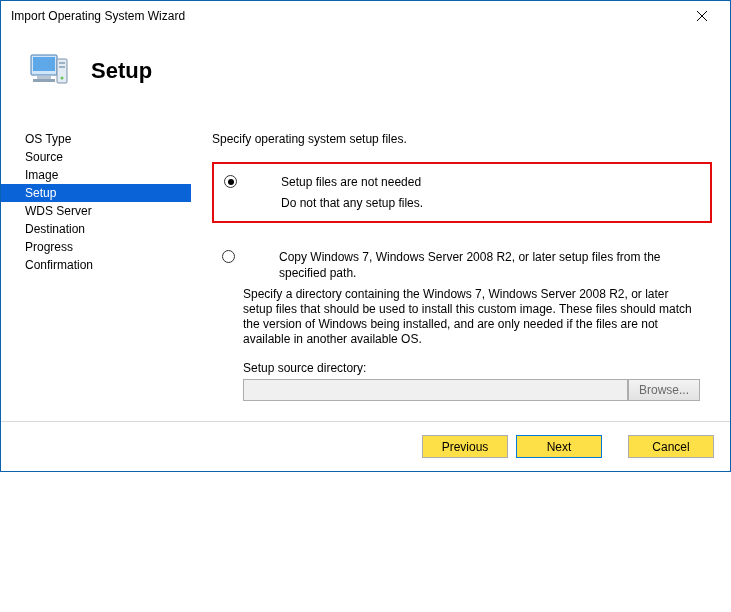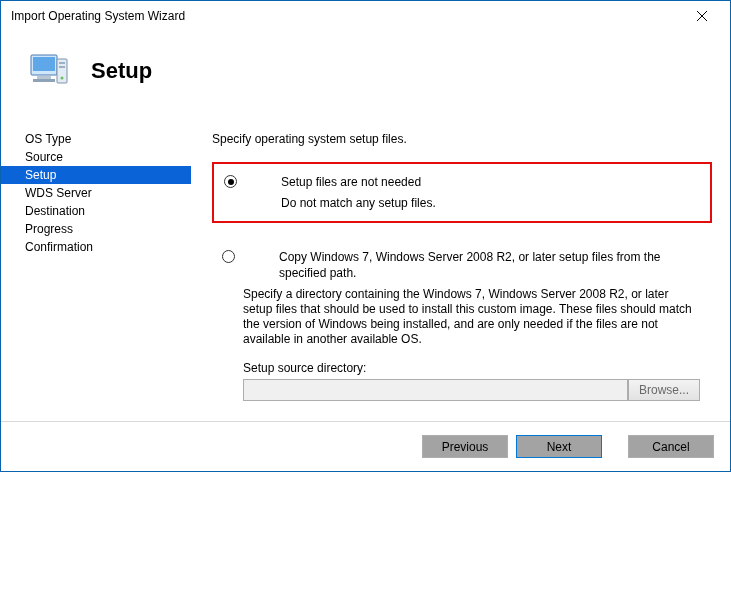--- a/index.html
+++ b/index.html
@@ -153,21 +153,21 @@
     display:flex;
     justify-content:flex-end;
     align-items:center;
     gap:8px;
     padding: 0 16px;
   }
   .btn {
     width: 86px;
     height: 23px;
     border: 1px solid #adadad;
-    background: #a3a3a3;
+    background: #fde047;
     font: inherit;
     cursor: pointer;
   }
   .btn.default {
     border: 1.5px solid #0078d7;
   }
   .gap { width:10px; }
 </style>
 </head>
 <body>
@@ -197,36 +197,37 @@
         <circle cx="35" cy="29" r="1.5" fill="#68c15a"></circle>
       </svg>
     </div>
     <h1>Setup</h1>
   </div>
 
   <div class="body">
     <div class="sidebar">
       <div class="step">OS Type</div>
       <div class="step">Source</div>
+      <div class="step">Image</div>
       <div class="step selected">Setup</div>
       <div class="step">WDS Server</div>
       <div class="step">Destination</div>
       <div class="step">Progress</div>
       <div class="step">Confirmation</div>
     </div>
 
     <div class="content">
       <div class="instruction">Specify operating system setup files.</div>
 
       <div class="opt-group highlight-box">
         <div class="opt-row">
           <div class="radio checked"></div>
           <div class="opt-text">
             <div class="opt-label">Setup files are not needed</div>
-            <div class="opt-desc">Do not match any setup files.</div>
+            <div class="opt-desc">Do not that any setup files.</div>
           </div>
         </div>
       </div>
 
       <div class="opt-group">
         <div class="opt-row">
           <div class="radio"></div>
           <div class="opt-text">
             <div class="opt-label">Copy Windows 7, Windows Server 2008 R2, or later setup files from the specified path.</div>
           </div>

